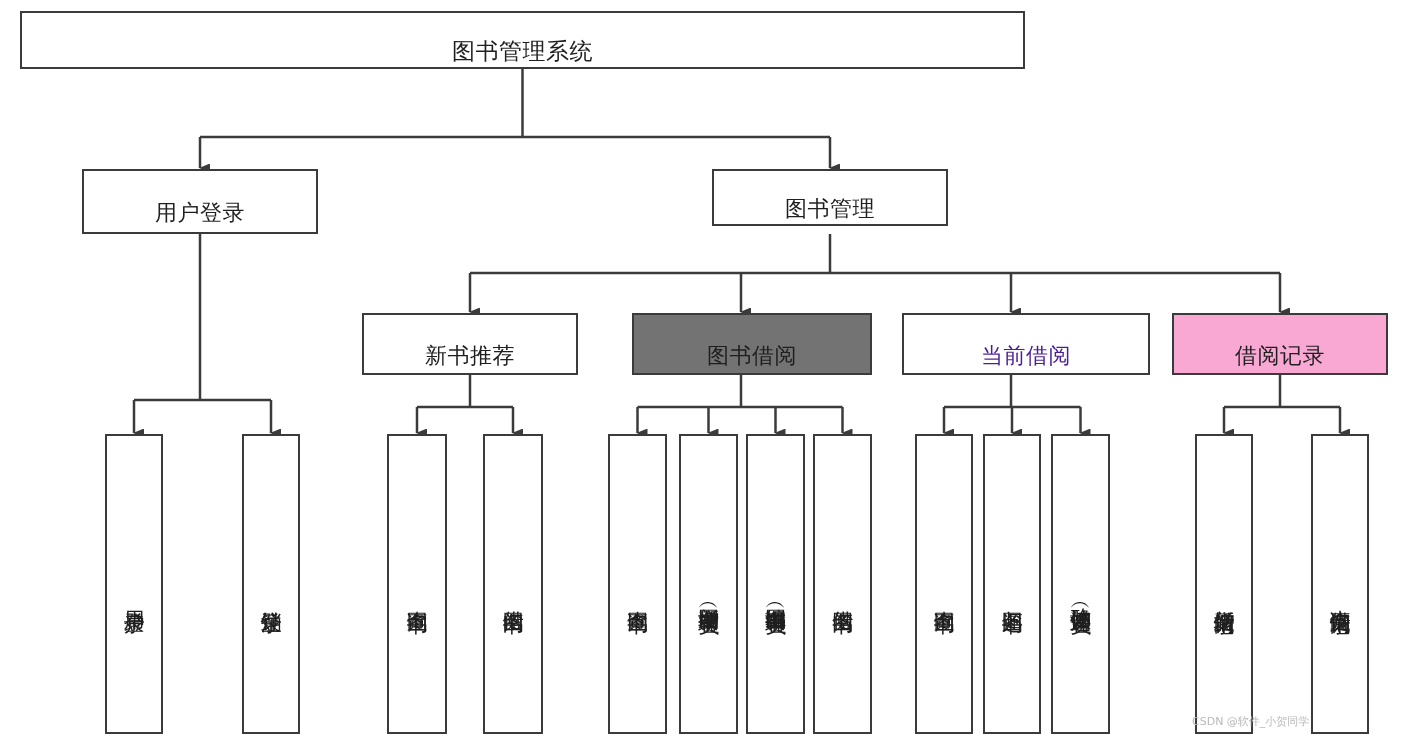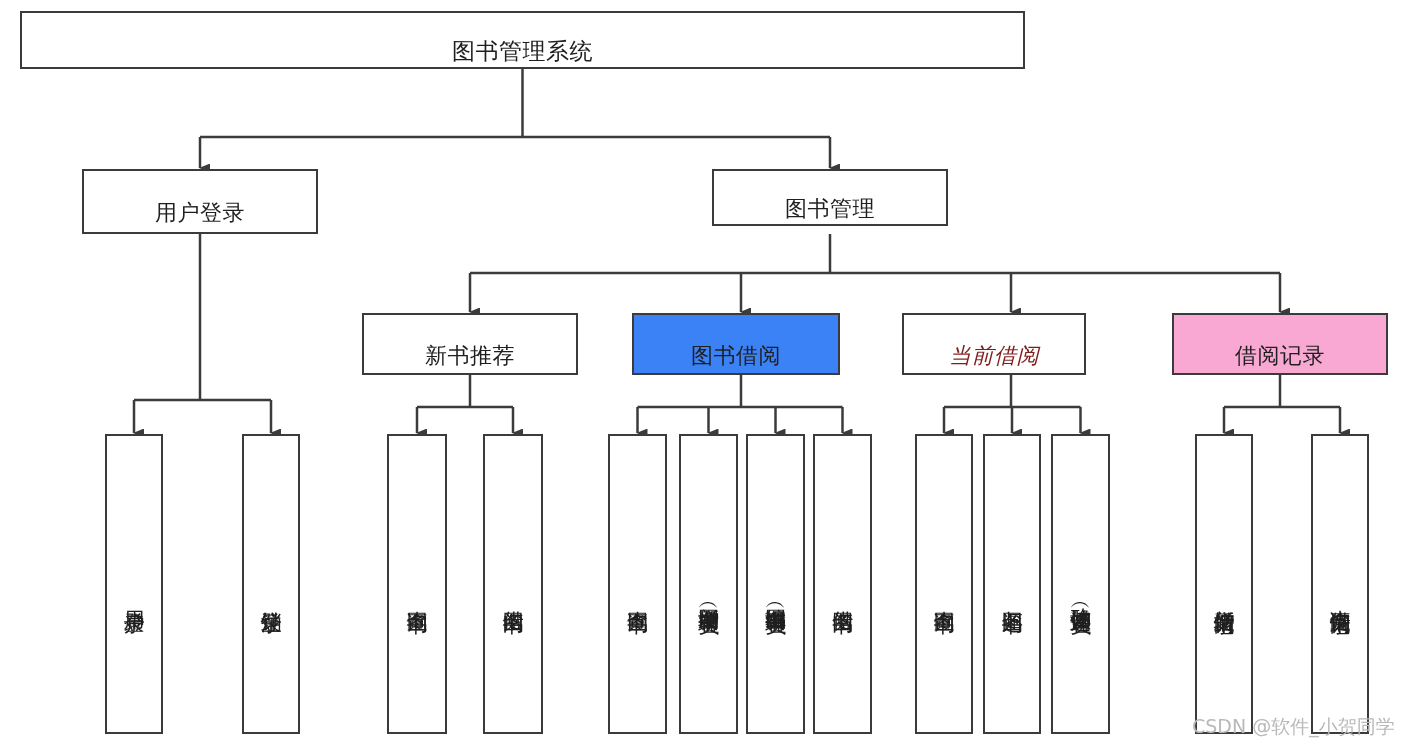--- a/index.html
+++ b/index.html
@@ -59,21 +59,21 @@
     line-height: 1.16;
     letter-spacing: 1px;
     max-height: 272px;
     white-space: nowrap;
   }
   .node.root .label { font-size: 23px; }
   .watermark {
     position: absolute;
     left: 1192px;
     top: 714px;
-    font-size: 19px;
+    font-size: 11px;
     color: #b9b9b9;
     white-space: nowrap;
     z-index: 5;
     font-family: "DejaVu Sans", "Liberation Sans", sans-serif;
   }
 </style>
 </head>
 <body>
 
 <div id="diagram-root">
@@ -128,24 +128,24 @@
   <div class="node horizontal" style="left: 82px; top: 169px; width: 236px; height: 65px; border-color: rgb(59, 59, 59); background: rgb(255, 255, 255); color: rgb(31, 31, 31);">
     <span class="label">用户登录</span>
   </div>
   <div class="node horizontal" style="left: 712px; top: 169px; width: 236px; height: 57px; border-color: rgb(59, 59, 59); background: rgb(255, 255, 255); color: rgb(31, 31, 31);">
     <span class="label">图书管理</span>
   </div>
 
   <div class="node horizontal" style="left: 362px; top: 313px; width: 216px; height: 62px; border-color: rgb(59, 59, 59); background: rgb(255, 255, 255); color: rgb(31, 31, 31);">
     <span class="label">新书推荐</span>
   </div>
-  <div class="node horizontal" style="left: 632px; top: 313px; width: 208px; height: 62px; border-color: rgb(59, 59, 59); background: #3b82f6; color: rgb(31, 31, 31);">
+  <div class="node horizontal" style="left: 632px; top: 313px; width: 240px; height: 62px; border-color: rgb(59, 59, 59); background: #737373; color: rgb(31, 31, 31);">
     <span class="label">图书借阅</span>
   </div>
-  <div class="node horizontal" style="left: 902px; top: 313px; width: 184px; height: 62px; border-color: rgb(59, 59, 59); background: rgb(255, 255, 255); color: #7f1d1d; font-style: italic;">
+  <div class="node horizontal" style="left: 902px; top: 313px; width: 248px; height: 62px; border-color: rgb(59, 59, 59); background: rgb(255, 255, 255); color: #4c1d95;">
     <span class="label">当前借阅</span>
   </div>
   <div class="node horizontal" style="left: 1172px; top: 313px; width: 216px; height: 62px; border-color: rgb(59, 59, 59); background: #f9a8d4; color: rgb(31, 31, 31);">
     <span class="label">借阅记录</span>
   </div>
 
   <div class="node vertical" style="left: 105px; top: 434px; width: 58px; height: 300px; border-color: rgb(59, 59, 59); background: rgb(255, 255, 255); color: rgb(31, 31, 31);">
     <span class="label">用户登录</span>
   </div>
   <div class="node vertical" style="left: 242px; top: 434px; width: 58px; height: 300px; border-color: rgb(59, 59, 59); background: rgb(255, 255, 255); color: rgb(31, 31, 31);">

